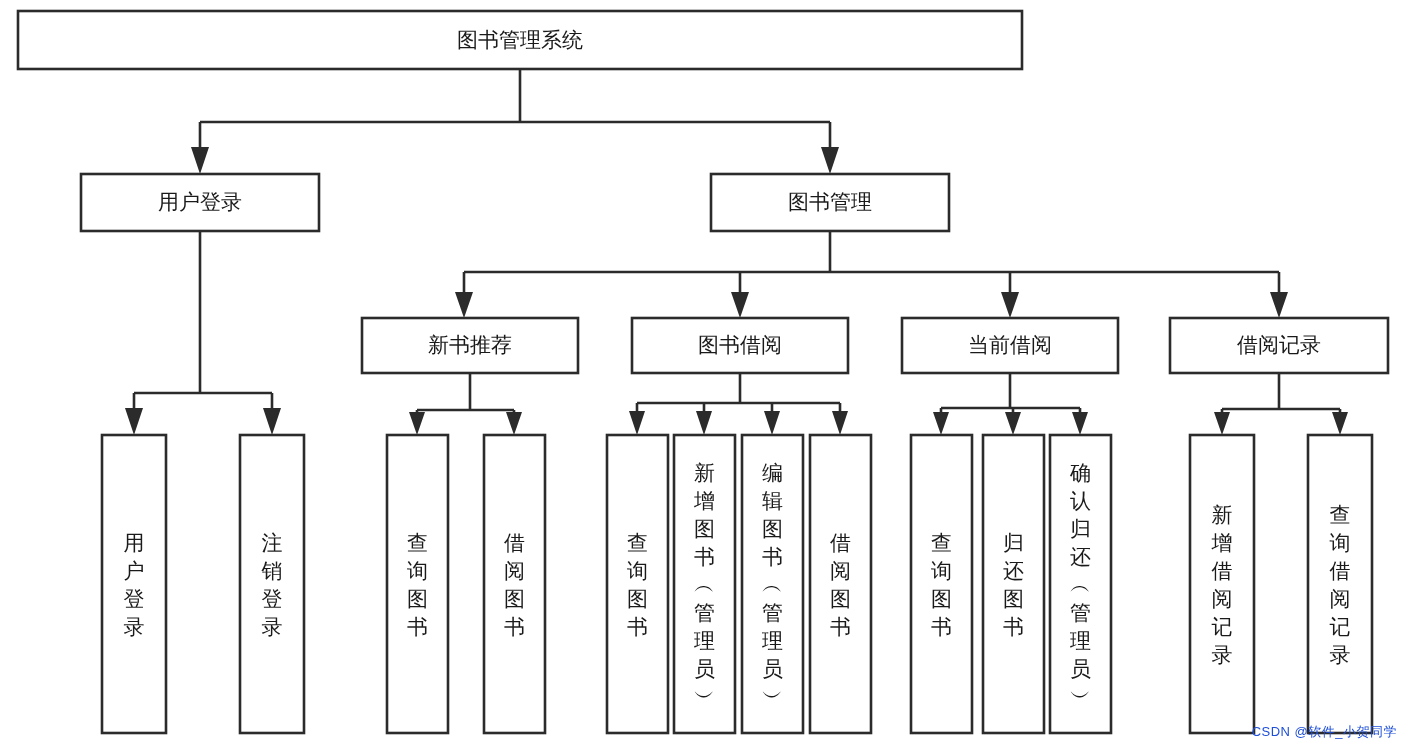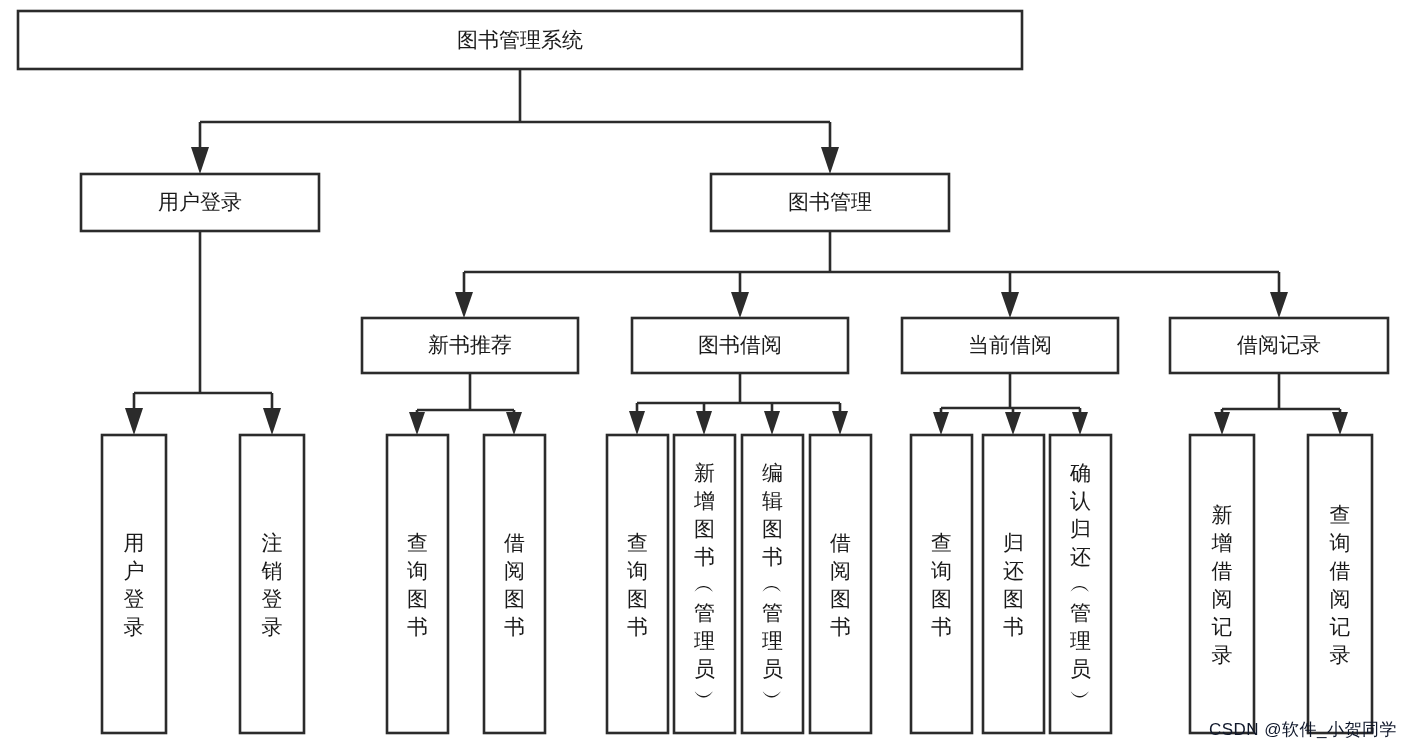--- a/index.html
+++ b/index.html
@@ -52,22 +52,22 @@
     font-family: "Liberation Sans", "DejaVu Sans", sans-serif;
     font-size: 21px;
     fill: #1a1a1a;
     text-anchor: middle;
   }
   .watermark {
     position: absolute;
     right: 8px;
     bottom: 6px;
     font-family: "Liberation Sans", "DejaVu Sans", sans-serif;
-    font-size: 17px;
-    color: #0f172a;
+    font-size: 13px;
+    color: #1d4ed8;
     letter-spacing: 0.5px;
     white-space: nowrap;
     user-select: none;
   }
 </style>
 </head>
 <body>
 
 <div id="diagram-root">
 

